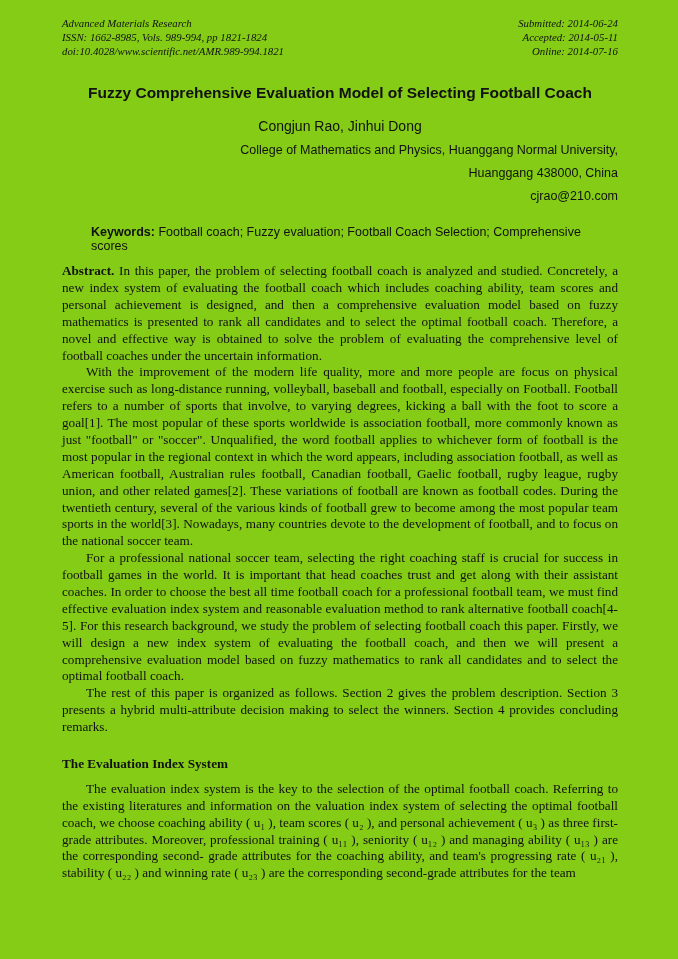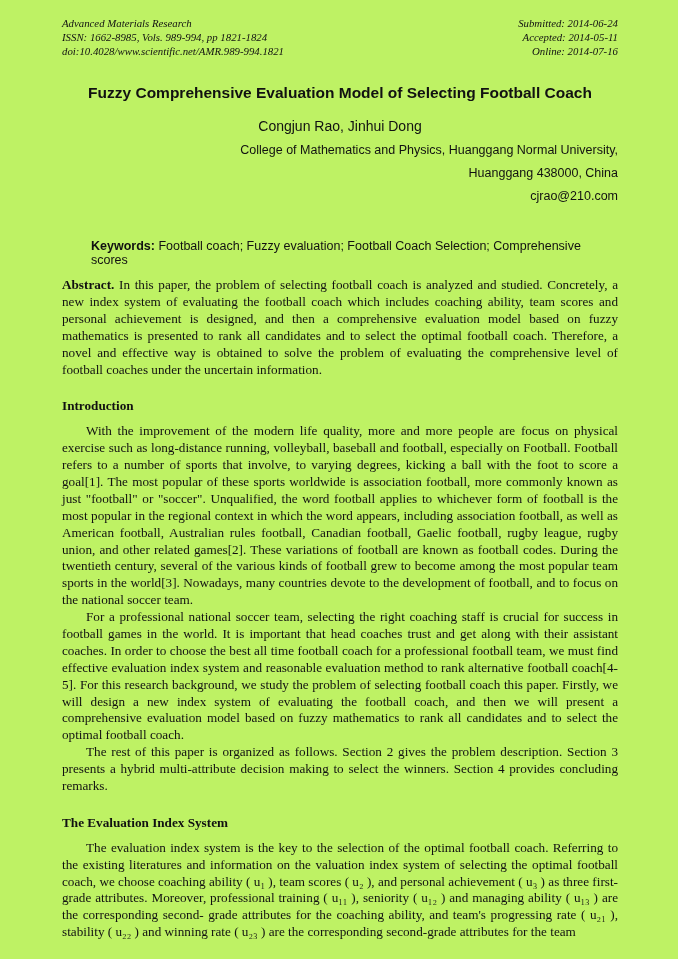--- a/index.html
+++ b/index.html
@@ -3,21 +3,21 @@
 <meta charset="utf-8">
 <style>
   html, body {
     margin: 0;
     padding: 0;
     background: #ffffff;
   }
   .page {
     width: 678px;
     height: 959px;
-    background: #bef264;
+    background: #84cc16;
     box-sizing: border-box;
     padding: 16px 60px 0 62px;
     overflow: hidden;
     color: #111;
   }
   
   .jheader {
     display: flex;
     justify-content: space-between;
     font-family: "Liberation Serif", serif;
@@ -45,21 +45,21 @@
     font-family: "Liberation Sans", sans-serif;
     font-size: 12.5px;
     text-align: right;
     margin-top: 9px;
   }
 
   
   .keywords {
     font-family: "Liberation Sans", sans-serif;
     font-size: 12.5px;
-    margin-top: 36px;
+    margin-top: 22px;
     padding-left: 29px;
   }
   .keywords .label { font-weight: bold; }
 
   
   .body-text {
     font-family: "Liberation Serif", serif;
     font-size: 13.2px;
     line-height: 1.28;
     text-align: justify;
@@ -110,21 +110,20 @@
   <div class="keywords">
     <span class="label">Keywords:</span><span> Football coach; Fuzzy evaluation; Football Coach Selection; Comprehensive scores</span>
   </div>
 
   <div class="body-text">
 
     <p class="para abstract">
       <span class="label">Abstract.</span><span> In this paper, the problem of selecting football coach is analyzed and studied. Concretely, a new index system of evaluating the football coach which includes coaching ability, team scores and personal achievement is designed, and then a comprehensive evaluation model based on fuzzy mathematics is presented to rank all candidates and to select the optimal football coach. Therefore, a novel and effective way is obtained to solve the problem of evaluating the comprehensive level of football coaches under the uncertain information.</span>
     </p>
 
-    <h2 class="section-heading gap-after-abstract">Introduction</h2>
 
     <p class="para indent">With the improvement of the modern life quality, more and more people are focus on physical exercise such as long-distance running, volleyball, baseball and football, especially on Football. Football refers to a number of sports that involve, to varying degrees, kicking a ball with the foot to score a goal[1]. The most popular of these sports worldwide is association football, more commonly known as just "football" or "soccer". Unqualified, the word football applies to whichever form of football is the most popular in the regional context in which the word appears, including association football, as well as American football, Australian rules football, Canadian football, Gaelic football, rugby league, rugby union, and other related games[2]. These variations of football are known as football codes. During the twentieth century, several of the various kinds of football grew to become among the most popular team sports in the world[3]. Nowadays, many countries devote to the development of football, and to focus on the national soccer team.</p>
     <p class="para indent">For a professional national soccer team, selecting the right coaching staff is crucial for success in football games in the world. It is important that head coaches trust and get along with their assistant coaches. In order to choose the best all time football coach for a professional football team, we must find effective evaluation index system and reasonable evaluation method to rank alternative football coach[4-5]. For this research background, we study the problem of selecting football coach this paper. Firstly, we will design a new index system of evaluating the football coach, and then we will present a comprehensive evaluation model based on fuzzy mathematics to rank all candidates and to select the optimal football coach.</p>
     <p class="para indent">The rest of this paper is organized as follows. Section 2 gives the problem description. Section 3 presents a hybrid multi-attribute decision making to select the winners. Section 4 provides concluding remarks.</p>
 
     <h2 class="section-heading">The Evaluation Index System</h2>
 
     <p class="para indent">The evaluation index system is the key to the selection of the optimal football coach. Referring to the existing literatures and information on the valuation index system of selecting the optimal football coach, we choose coaching ability ( u₁ ), team scores ( u₂ ), and personal achievement ( u₃ ) as three first-grade attributes. Moreover, professional training ( u₁₁ ), seniority ( u₁₂ ) and managing ability ( u₁₃ ) are the corresponding second- grade attributes for the coaching ability, and team's progressing rate ( u₂₁ ), stability ( u₂₂ ) and winning rate ( u₂₃ ) are the corresponding second-grade attributes for the team</p>
 
   </div>

